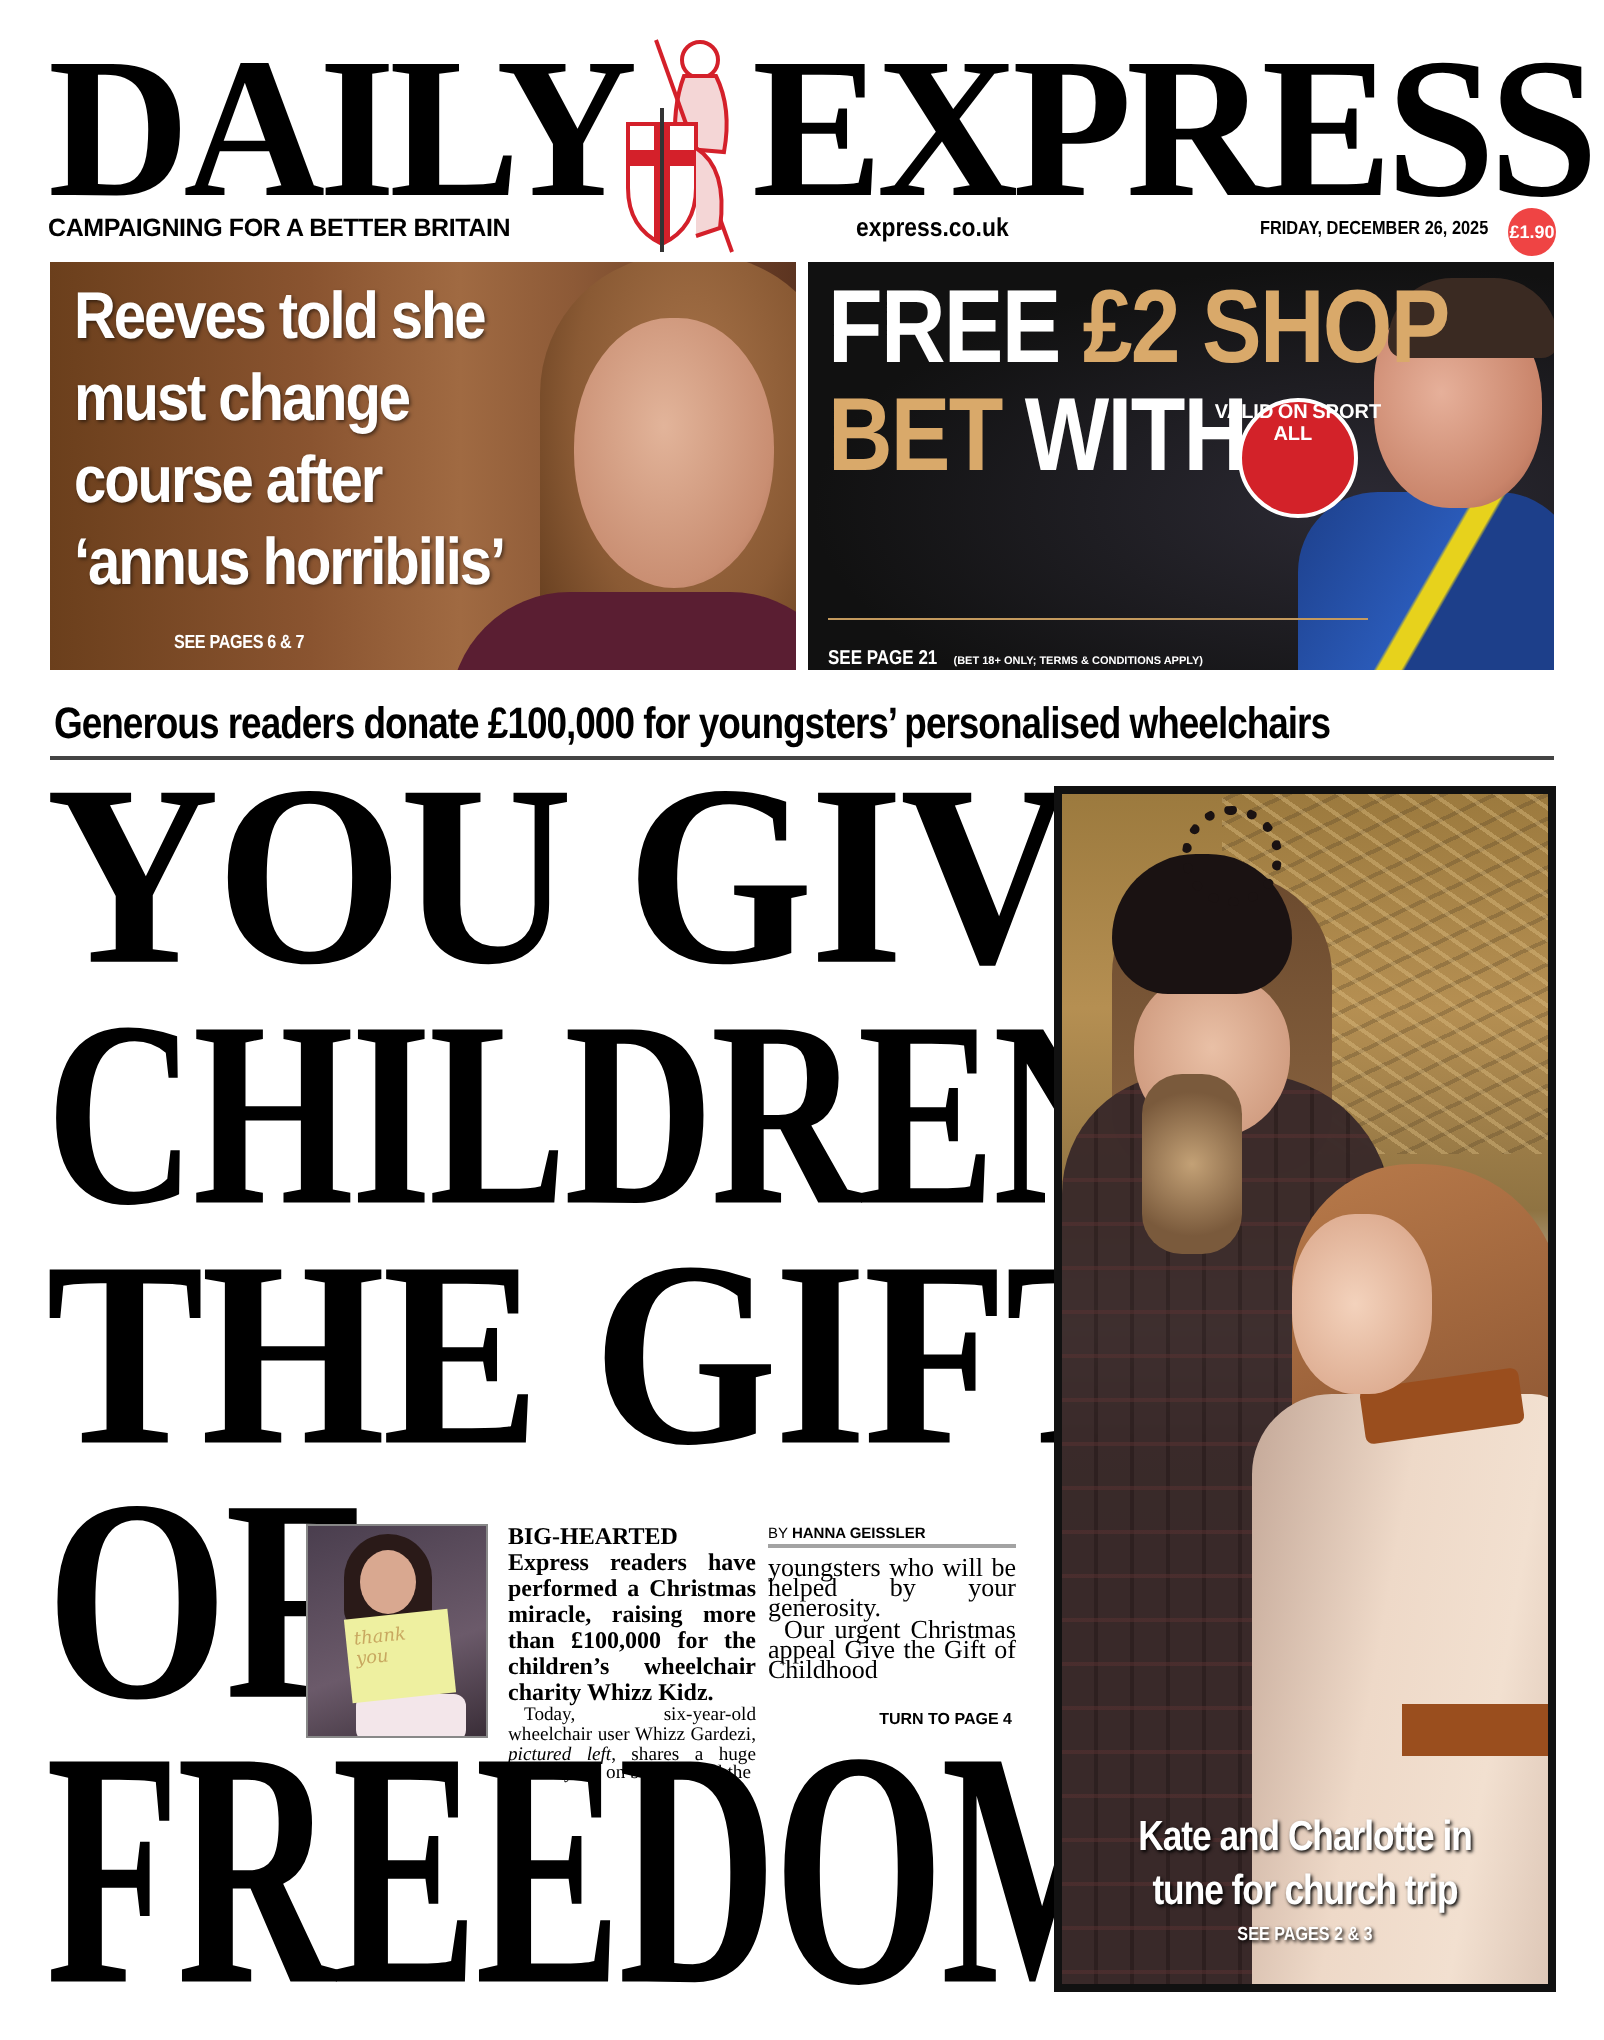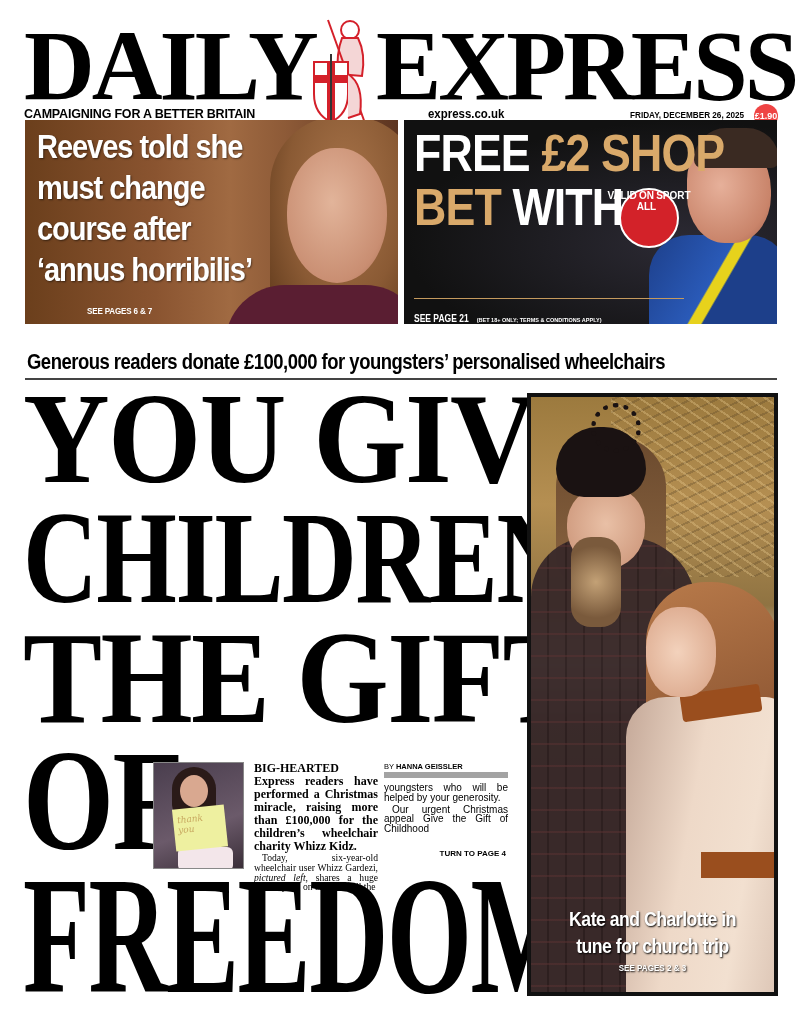--- a/index.html
+++ b/index.html
@@ -14,21 +14,21 @@
   .mast-express { left: 352px; }
   .crusader { position: absolute; left: 278px; top: -8px; width: 84px; height: 114px; }
   .strap-row { position: absolute; left: 24px; top: 105px; width: 756px; height: 20px; }
   .strap { position: absolute; left: 0; top: 2px; font-family: "Liberation Sans", sans-serif; font-weight: 700; font-size: 12.5px; letter-spacing: -0.2px; }
   .site { position: absolute; left: 404px; top: 1px; font-family: "Liberation Sans", sans-serif; font-weight: 700; font-size: 13px; transform: scaleX(0.88); transform-origin: left; }
   .dateline { position: absolute; left: 606px; top: 4px; font-family: "Liberation Sans", sans-serif; font-weight: 700; font-size: 9.5px; transform: scaleX(0.86); transform-origin: left; }
   .price { position: absolute; left: 730px; top: -1px; width: 24px; height: 24px; border-radius: 50%; background: #ef4444;
     color: #fff; font-family: "Liberation Sans", sans-serif; font-weight: 700; font-size: 9px; text-align: center; line-height: 24px; }
 
   
-  .puff { position: absolute; top: 120px; height: 204px; overflow: hidden; padding-left: 44px; }
+  .puff { position: absolute; top: 131px; height: 204px; overflow: hidden; padding-left: 44px; }
   .puff-left { left: 25px; width: 373px;
     background: linear-gradient(90deg, #6b3f1c 0%, #8a5430 35%, #a06a42 55%, #8d5a37 70%, #5c3420 100%); }
   .reeves-hair { position: absolute; left: 245px; top: -4px; width: 150px; height: 220px; border-radius: 70px 70px 20px 20px;
     background: radial-gradient(ellipse at 50% 35%, #a8744a 0%, #8a5a34 55%, #5a3518 100%); }
   .reeves-face { position: absolute; left: 262px; top: 28px; width: 100px; height: 135px; border-radius: 48% 48% 50% 50%;
     background: radial-gradient(ellipse at 45% 40%, #e2b49a 0%, #c98e72 70%, #a66a52 100%); }
   .reeves-body { position: absolute; left: 200px; top: 165px; width: 200px; height: 60px; border-radius: 60px 60px 0 0; background: #5a1e32; }
   .puff-headline { position: absolute; left: 12px; top: 6px; width: 250px; font-family: "Liberation Sans", sans-serif; font-weight: 900;
     font-size: 33px; line-height: 41px; color: #fff; letter-spacing: -1.2px; transform: scaleX(0.88); transform-origin: left top;
     text-shadow: 1px 1px 2px rgba(0,0,0,0.5); white-space: nowrap; }
@@ -81,23 +81,23 @@
   .kid-face { position: absolute; left: 26px; top: 12px; width: 28px; height: 32px; border-radius: 50%; background: #d9a890; }
   .kid-sign { position: absolute; left: 20px; top: 44px; width: 52px; height: 42px; background: #eef0a0; transform: rotate(-6deg);
     font-family: "DejaVu Serif", serif; font-style: italic; font-size: 9px; color: #c8a860; padding: 6px 4px; }
   .kid-legs { position: absolute; left: 24px; top: 84px; width: 55px; height: 24px; background: #f3e6ea; border-radius: 6px; }
 
   .story-col1 { position: absolute; left: 254px; top: 762px; width: 124px; }
   .story-lede { font-family: "Liberation Serif", serif; font-weight: 700; font-size: 12px; line-height: 13px; text-align: justify; }
   .story-body { font-family: "Liberation Serif", serif; font-size: 9.6px; line-height: 9.8px; text-align: justify; text-indent: 8px; }
   .story-body em { font-style: italic; }
   .story-col2 { position: absolute; left: 384px; top: 762px; width: 124px; }
-  .byline { font-family: "Liberation Sans", sans-serif; font-size: 7.5px; border-bottom: 6px solid #a3a3a3; padding-bottom: 1px; margin-bottom: 5px; }
+  .byline { font-family: "Liberation Sans", sans-serif; font-size: 7.5px; border-bottom: 2px solid #a3a3a3; padding-bottom: 1px; margin-bottom: 5px; }
   .byline b { font-weight: 900; }
-  .col2-p { font-family: Liberation Sans, sans-serif; font-size: 10px; line-height: 9.8px; text-align: justify; }
+  .col2-p { font-family: Liberation Serif, serif; font-size: 13px; line-height: 9.8px; text-align: justify; }
   .col2-p.indent { text-indent: 8px; margin-top: 2px; }
   .turn { font-family: "Liberation Sans", sans-serif; font-weight: 900; font-size: 8px; text-align: right; margin-top: 15px; padding-right: 2px; }
 
   
   .royal { position: absolute; left: 527px; top: 393px; width: 251px; height: 603px; border: 4px solid #111; overflow: hidden;
     background: linear-gradient(180deg, #9c7a3e 0%, #b58f52 18%, #8f7342 35%, #d8d3cc 45%, #3a2c2a 55%, #241a1a 100%); }
   .twigs { position: absolute; left: 80px; top: 0; width: 170px; height: 180px;
     background: repeating-linear-gradient(35deg, rgba(230,200,140,0.35) 0 2px, transparent 2px 9px),
                 repeating-linear-gradient(-25deg, rgba(90,70,40,0.3) 0 2px, transparent 2px 11px); }
   .kate-coat { position: absolute; left: 0; top: 140px; width: 165px; height: 470px; border-radius: 60px 70px 0 0;

